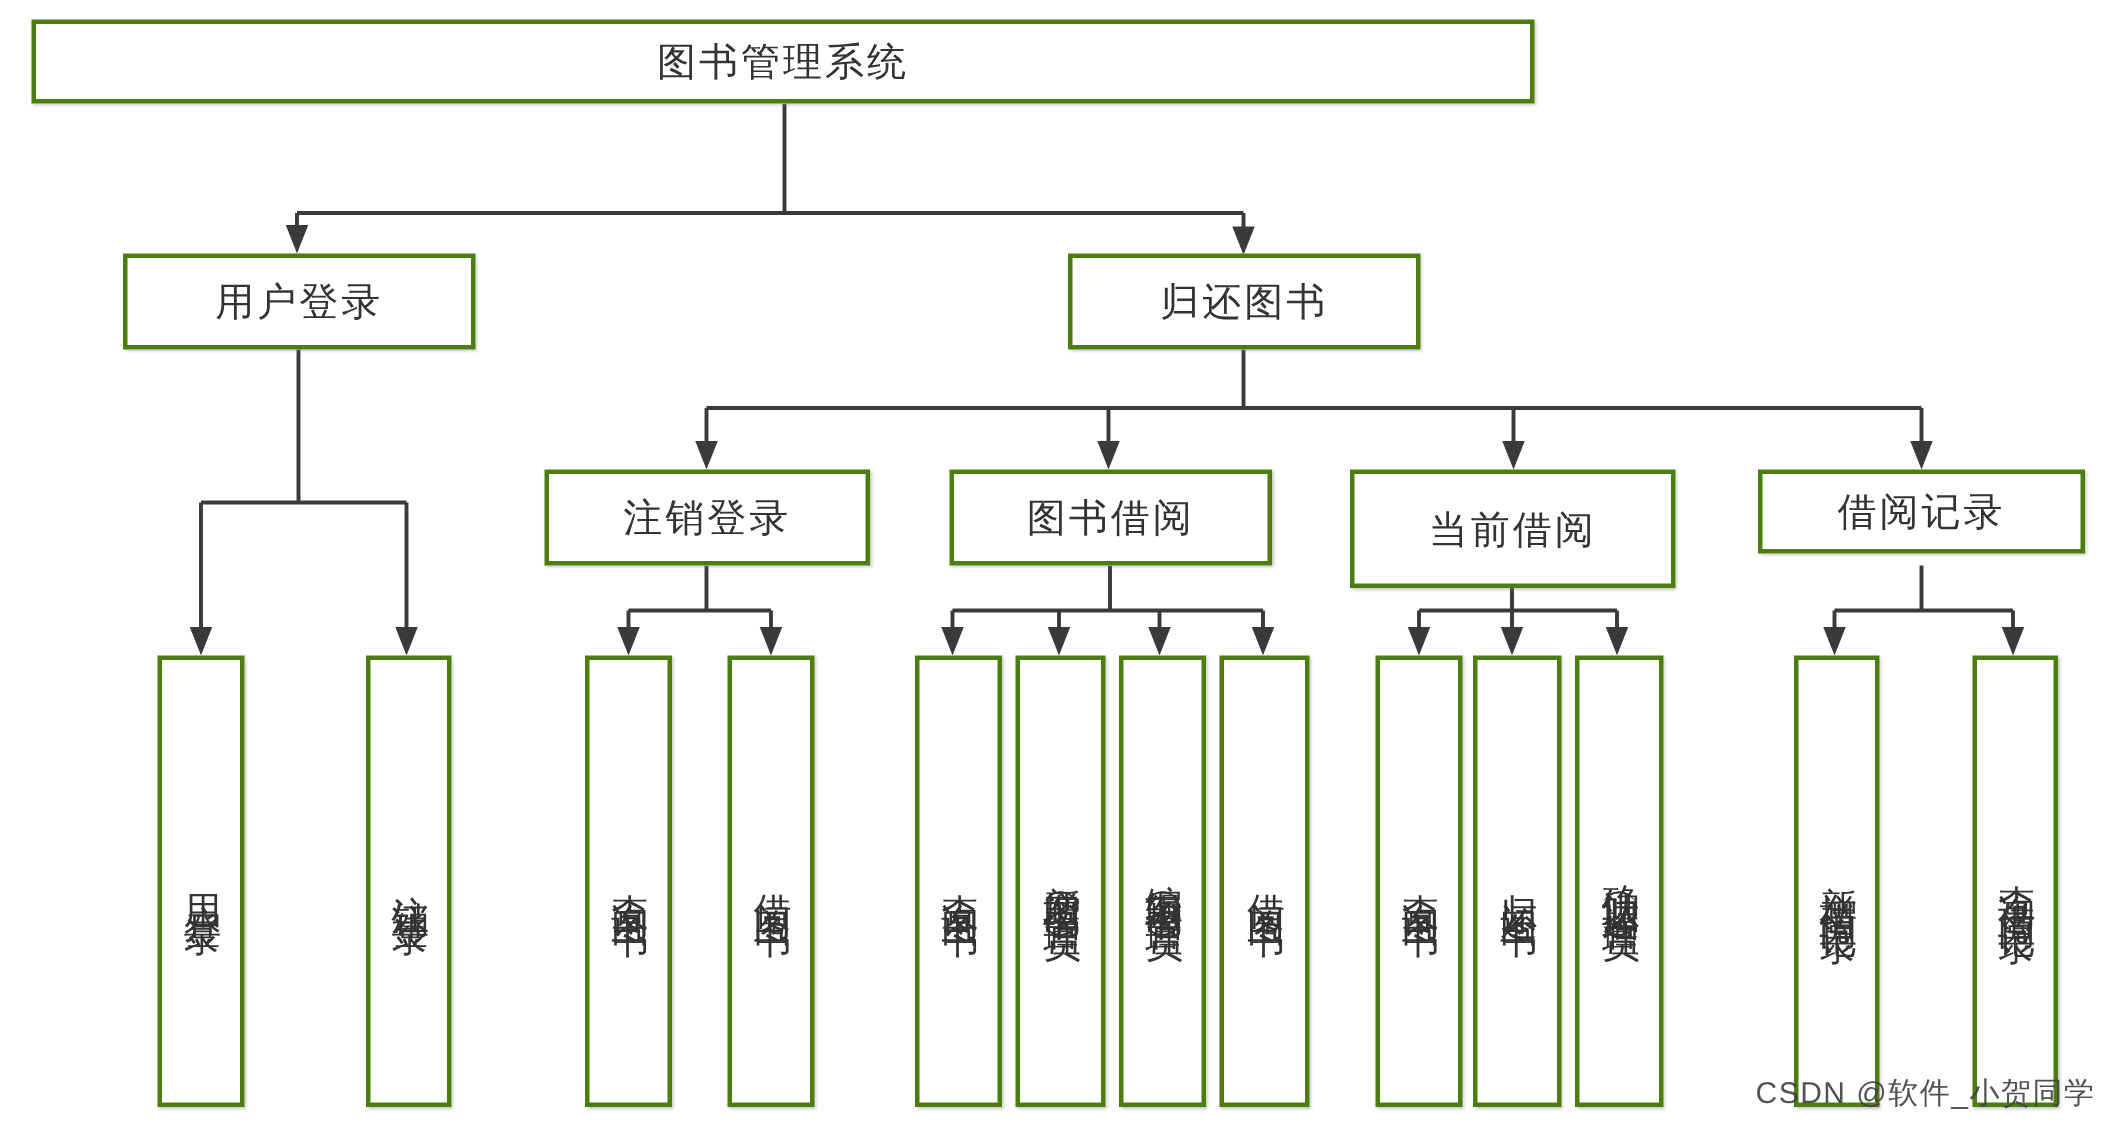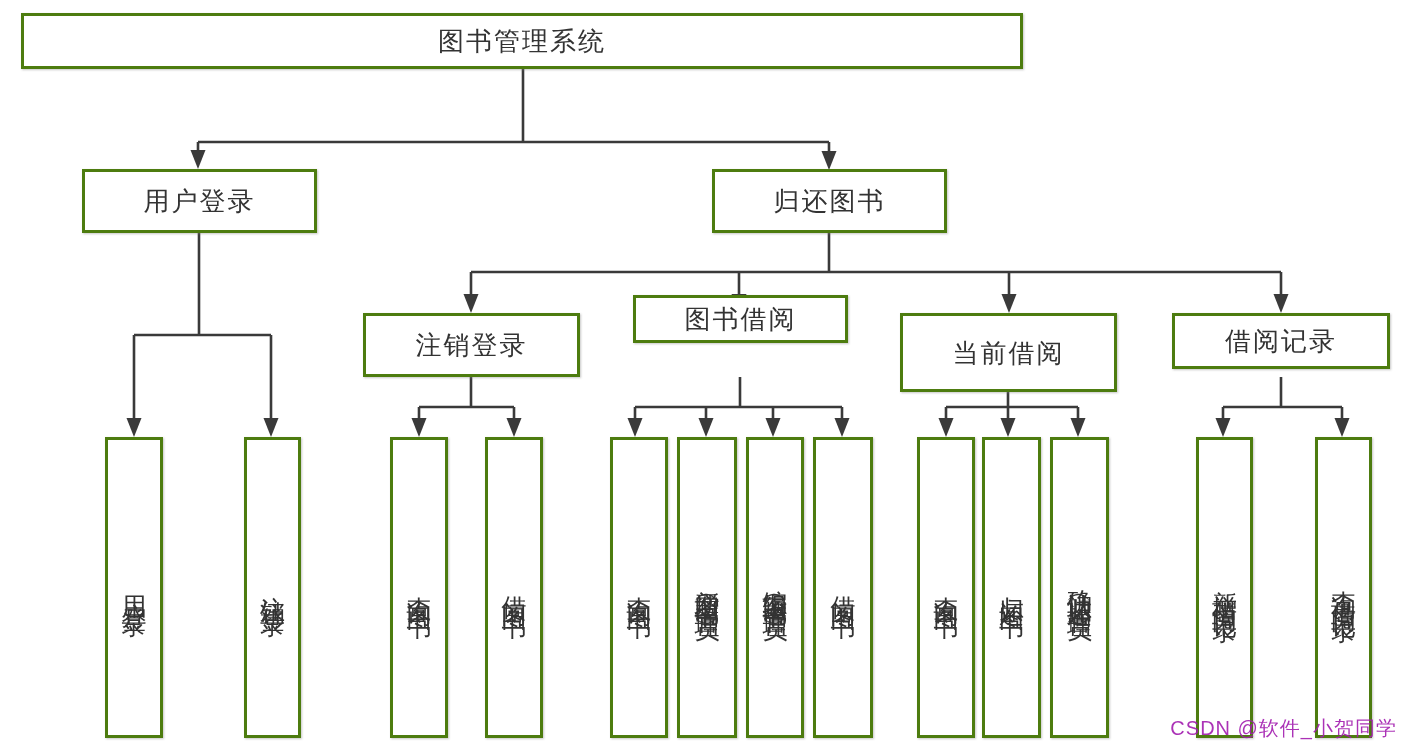--- a/index.html
+++ b/index.html
@@ -42,21 +42,21 @@
     letter-spacing: 6px;
     line-height: 1;
     white-space: nowrap;
   }
   #watermark {
     position: absolute;
     right: 8px;
     bottom: 5px;
     z-index: 3;
     font-size: 20px;
-    color: #a21caf;
+    color: #404040;
     letter-spacing: 1px;
     white-space: nowrap;
     opacity: 0.9;
   }
 </style>
 </head>
 <body>
 
 <div id="stage">
 
@@ -105,21 +105,21 @@
   <div class="node" style="left:82px;top:169px;width:235px;height:64px">
     <span class="hlabel">用户登录</span>
   </div>
   <div class="node" style="left:712px;top:169px;width:235px;height:64px">
     <span class="hlabel">归还图书</span>
   </div>
 
   <div class="node" style="left:363px;top:313px;width:217px;height:64px">
     <span class="hlabel">注销登录</span>
   </div>
-  <div class="node" style="left:633px;top:295px;width:215px;height:48px">
+  <div class="node" style="left:633px;top:313px;width:215px;height:64px">
     <span class="hlabel">图书借阅</span>
   </div>
   <div class="node" style="left:900px;top:313px;width:217px;height:79px">
     <span class="hlabel">当前借阅</span>
   </div>
   <div class="node" style="left:1172px;top:313px;width:218px;height:56px">
     <span class="hlabel">借阅记录</span>
   </div>
 
   <div class="node" style="left:105px;top:437px;width:58px;height:301px">

